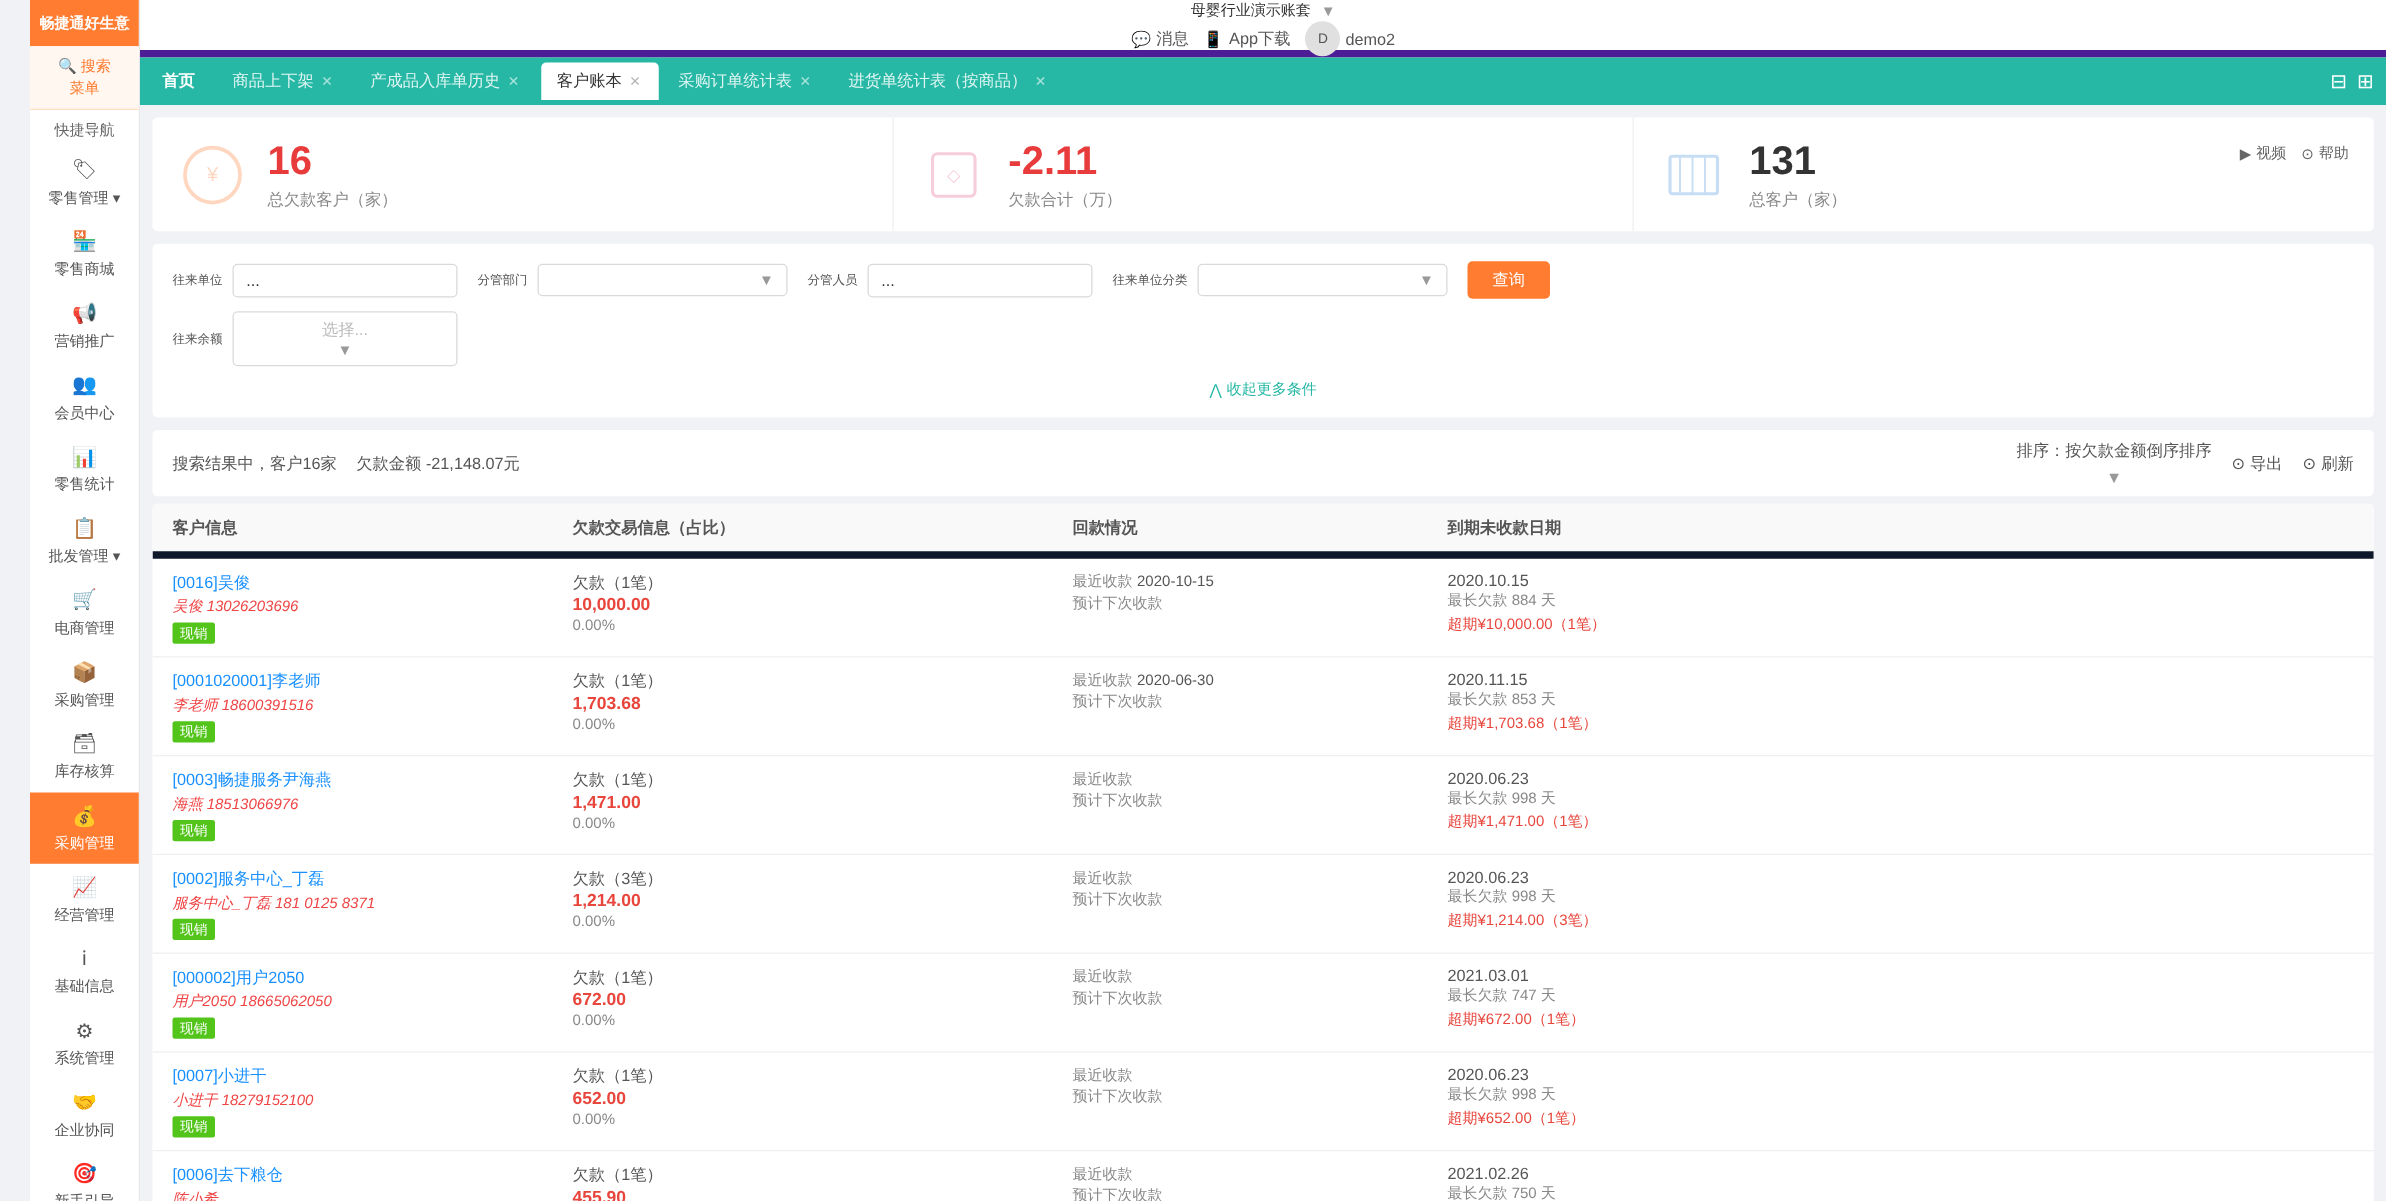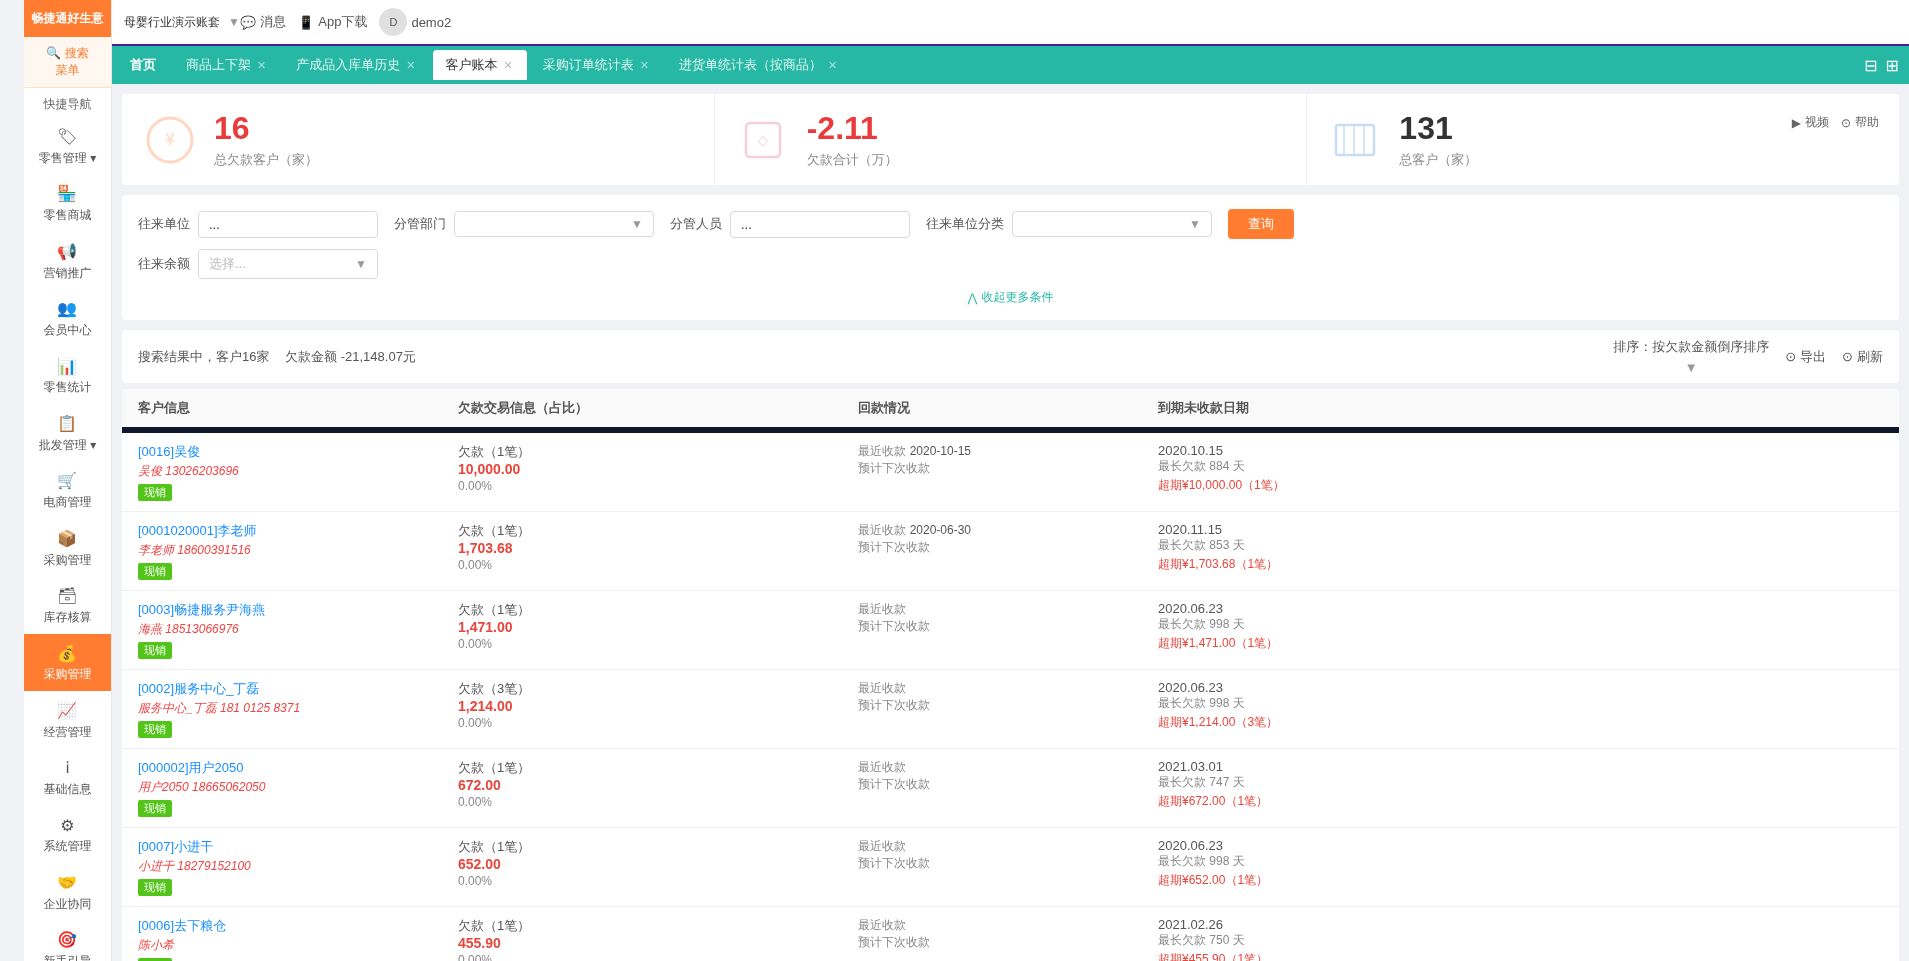--- a/index.html
+++ b/index.html
@@ -13,21 +13,21 @@
     
     .sidebar-logo { background: #ff7c31; padding: 10px 6px; display: flex; align-items: center; justify-content: center; height: 46px; }
     .sidebar-logo-text { color: #fff; font-size: 12px; font-weight: bold; }
     .sidebar-search { padding: 8px 22px; background: #fff7f0; color: #ff7c31; font-size: 12px; text-align: center; cursor: pointer; border-bottom: 1px solid #ffe0c0; }
     .sidebar-nav-label { text-align: center; padding: 8px 4px 4px; font-size: 12px; color: #666; cursor: pointer; }
     .sidebar-item { text-align: center; padding: 10px 4px 8px; font-size: 12px; color: #555; cursor: pointer; line-height: 1.3; }
     .sidebar-item.active { background: #ff7c31; color: #fff; }
     .sidebar-item .icon { font-size: 16px; display: block; margin-bottom: 3px; }
 
     
-    .top-bar { background: #fff; height: 46px; display: flex; align-items: center; justify-content: flex-start; padding: 0 12px; border-bottom: 2px solid #4c1d95; }
+    .top-bar { background: #fff; height: 46px; display: flex; align-items: center; justify-content: flex-start; padding: 0 12px; border-bottom: 6px solid #4c1d95; flex-direction: column; }
     .top-bar-left { display: flex; align-items: center; gap: 8px; font-size: 12px; color: #666; }
     .top-bar-right { display: flex; align-items: center; gap: 12px; font-size: 13px; color: #555; }
     .top-bar-right .icon-btn { display: flex; align-items: center; gap: 4px; cursor: pointer; }
     .avatar { width: 28px; height: 28px; border-radius: 50%; background: #e0e0e0; display: flex; align-items: center; justify-content: center; font-size: 11px; }
 
     
     .tab-bar { background: #26b8a5; display: flex; align-items: center; height: 38px; padding: 0 4px; overflow: hidden; }
     .tab { display: flex; align-items: center; padding: 0 14px 0 12px; height: 30px; margin: 0 2px; border-radius: 4px 4px 0 0; font-size: 13px; cursor: pointer; color: rgba(255,255,255,0.85); gap: 6px; white-space: nowrap; }
     .tab.active { background: #fff; color: #333; }
     .tab .close-x { font-size: 11px; opacity: 0.7; }
@@ -50,21 +50,21 @@
     .card-value.red { color: #e83b3b; }
     .card-value.dark { color: #333; }
     .card-label { font-size: 13px; color: #888; margin-top: 4px; }
     .card-top-right { margin-left: auto; display: flex; gap: 12px; font-size: 12px; color: #666; align-self: flex-start; padding-top: 4px; }
     .card-top-right span { display: flex; align-items: center; gap: 4px; cursor: pointer; }
 
     
     .filter-area { background: #fff; margin: 0 10px 10px; padding: 14px 16px; border-radius: 4px; }
     .filter-row { display: flex; align-items: center; gap: 16px; margin-bottom: 10px; flex-wrap: wrap; }
     .filter-item { display: flex; align-items: center; gap: 8px; }
-    .filter-label { font-size: 13px; color: #555; white-space: nowrap; }
+    .filter-label { font-size: 10px; color: #555; white-space: nowrap; }
     .filter-input { border: 1px solid #d9d9d9; border-radius: 4px; padding: 5px 10px; font-size: 13px; width: 180px; outline: none; display: flex; align-items: center; justify-content: space-between; cursor: pointer; background: #fff; }
     .filter-select { border: 1px solid #d9d9d9; border-radius: 4px; padding: 5px 10px; font-size: 13px; width: 180px; outline: none; display: flex; align-items: center; justify-content: space-between; cursor: pointer; background: #fff; }
     .filter-select .arrow { color: #999; font-size: 12px; }
     .btn-query { background: #ff7c31; color: #fff; border: none; border-radius: 4px; padding: 6px 20px; font-size: 13px; cursor: pointer; }
     .collapse-btn { text-align: center; margin-top: 4px; color: #26b8a5; font-size: 12px; cursor: pointer; display: flex; align-items: center; justify-content: center; gap: 4px; }
 
     
     .result-bar { background: #fff; margin: 0 10px 6px; padding: 8px 16px; border-radius: 4px; display: flex; align-items: center; justify-content: space-between; font-size: 13px; color: #555; }
     .result-right { display: flex; align-items: center; gap: 16px; }
     .result-right span { display: flex; align-items: center; gap: 4px; cursor: pointer; color: #555; }
@@ -302,21 +302,21 @@
             <div class="filter-select" style="width:200px;">
               <span></span>
               <span class="arrow">▼</span>
             </div>
           </div>
           <button class="btn-query">查询</button>
         </div>
         <div class="filter-row">
           <div class="filter-item">
             <span class="filter-label">往来余额</span>
-            <div class="filter-select" style="width:180px;">
+            <div class="filter-select" style="width:180px;flex-direction:column;">
               <span style="color:#bbb;">选择...</span>
               <span class="arrow">▼</span>
             </div>
           </div>
         </div>
         <div class="collapse-btn">
           <span>⋀</span>
           <span>收起更多条件</span>
         </div>
       </div>

